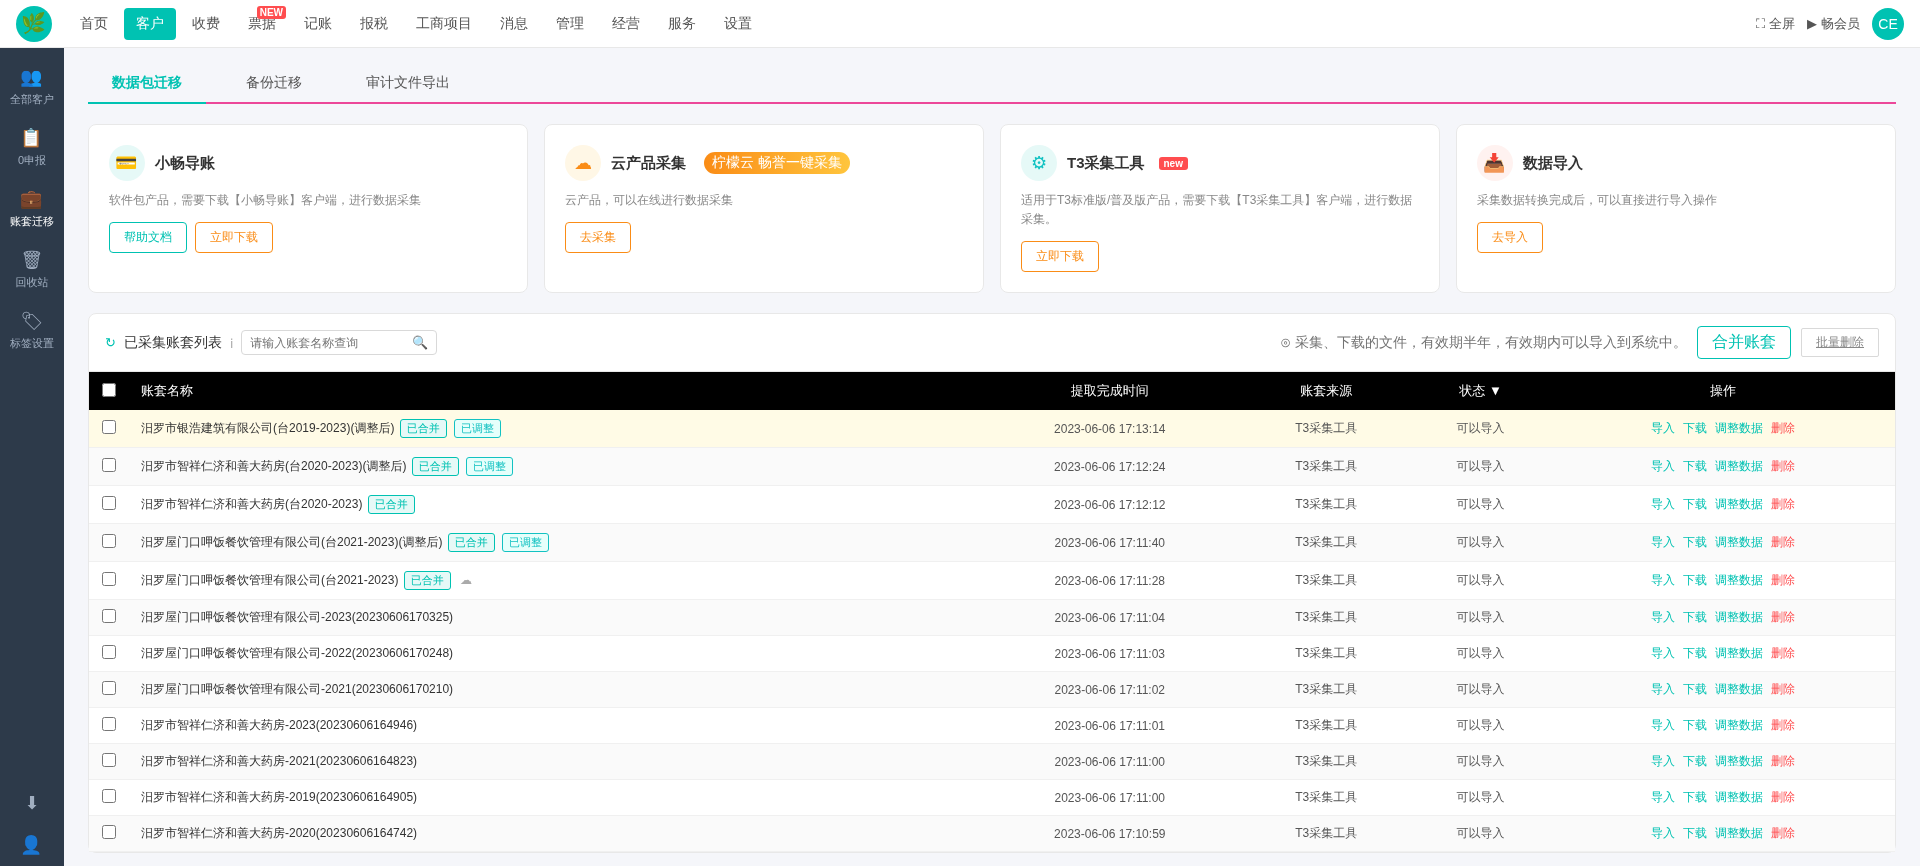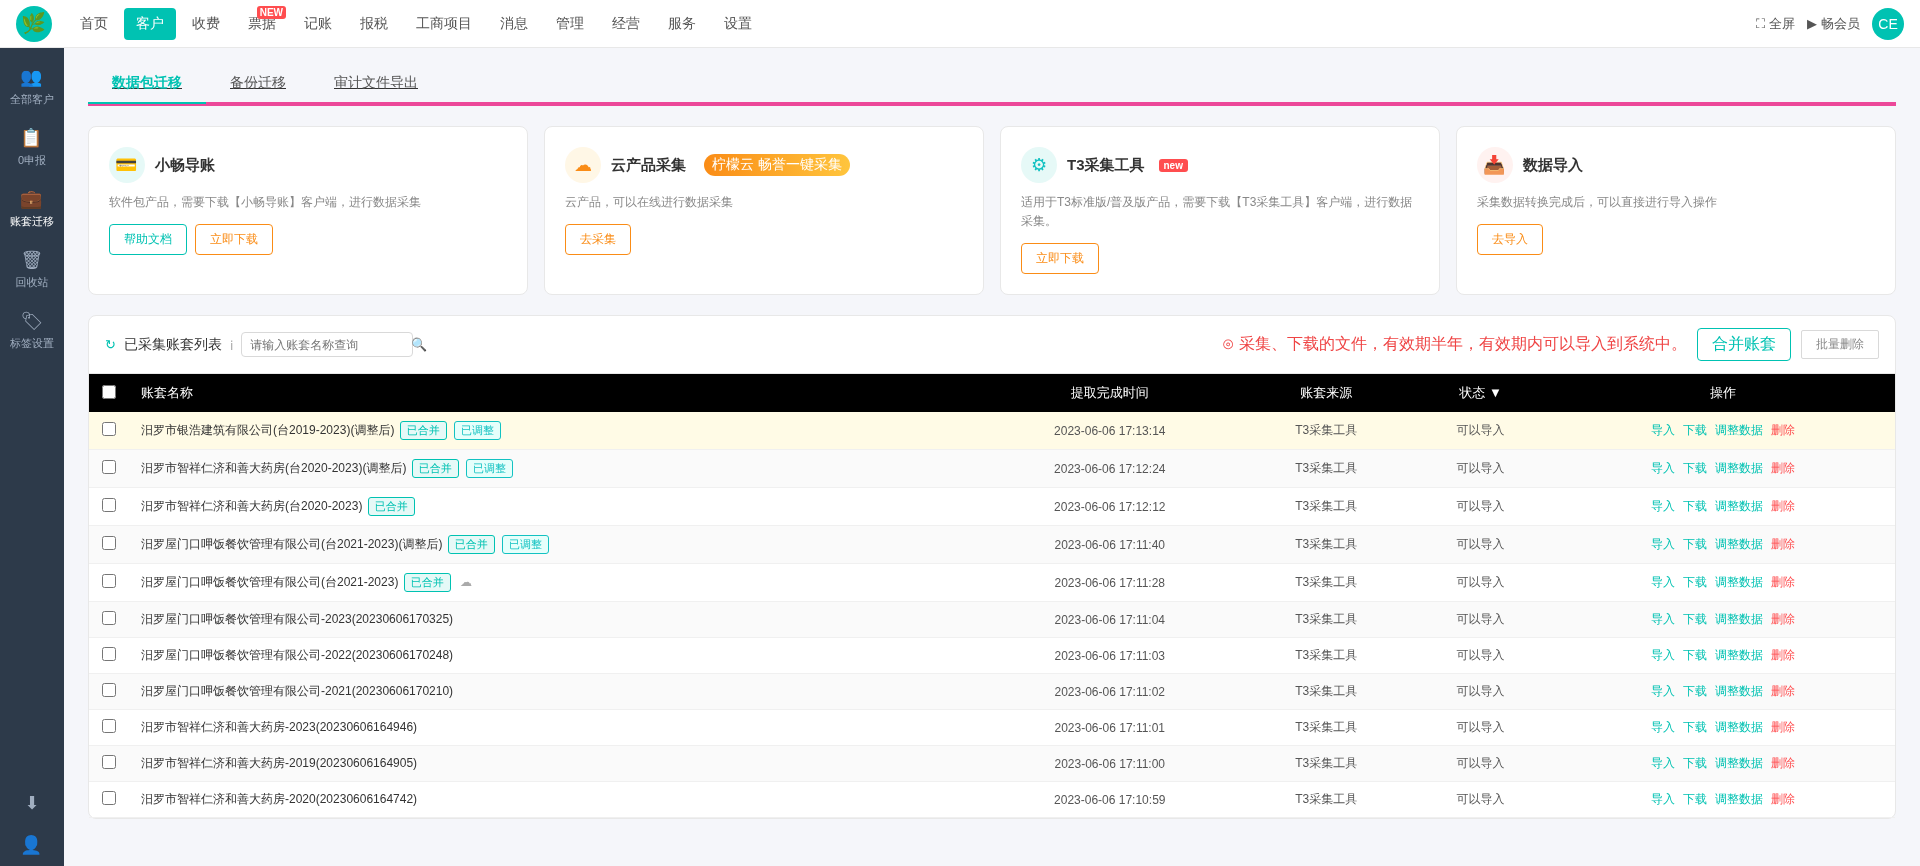--- a/index.html
+++ b/index.html
@@ -45,21 +45,21 @@
     .sidebar-icon { font-size: 18px; }
     .sidebar-bottom { margin-top: auto; }
 
     
     .main-content {
       margin-top: 48px; margin-left: 64px;
       padding: 16px 24px; height: calc(866px - 48px); overflow-y: auto;
     }
 
     
-    .tabs { display: flex; gap: 0; margin-bottom: 20px; border-bottom: 4px solid #ec4899; text-decoration: underline; }
+    .tabs { display: flex; gap: 16px; margin-bottom: 20px; border-bottom: 2px solid #ec4899; }
     .tab {
       padding: 10px 24px; cursor: pointer; font-size: 14px;
       color: #555; border-bottom: 2px solid transparent; margin-bottom: -2px;
     }
     .tab.active { color: #00c2b2; border-bottom: 2px solid #00c2b2; font-weight: 600; }
 
     
     .cards-row { display: grid; grid-template-columns: repeat(4, 1fr); gap: 16px; margin-bottom: 20px; }
     .card {
       background: #fff; border-radius: 8px; padding: 20px;
@@ -86,27 +86,27 @@
     .table-section { background: #fff; border-radius: 8px; border: 1px solid #e8e8e8; }
     .table-toolbar {
       display: flex; align-items: center; padding: 12px 16px;
       border-bottom: 1px solid #e8e8e8; gap: 12px;
     }
     .toolbar-left { display: flex; align-items: center; gap: 8px; }
     .toolbar-title { font-size: 14px; color: #333; font-weight: 500; }
     .toolbar-info-icon { color: #aaa; cursor: pointer; }
     .search-box {
       display: flex; align-items: center; border: 1px solid #d9d9d9;
-      border-radius: 4px; padding: 4px 8px; gap: 6px; width: 172px;
+      border-radius: 4px; padding: 4px 8px; gap: 6px; width: 196px;
     }
     .search-input { border: none; outline: none; font-size: 12px; flex: 1; color: #666; }
     .toolbar-right { margin-left: auto; display: flex; align-items: center; gap: 10px; }
-    .toolbar-hint { font-size: 16px; color: #ef4444; }
+    .toolbar-hint { font-size: 14px; color: #737373; }
     .btn-merge { background: #fff; border: 1px solid #00c2b2; color: #00c2b2; padding: 5px 14px; border-radius: 4px; cursor: pointer; font-size: 16px; }
-    .btn-batch-del { background: #fff; border: 1px solid #d9d9d9; color: #888; padding: 5px 14px; border-radius: 2px; cursor: pointer; font-size: 12px; }
+    .btn-batch-del { background: #fff; border: 1px solid #d9d9d9; color: #888; padding: 5px 14px; border-radius: 2px; cursor: pointer; font-size: 12px; text-decoration: underline; }
 
     
     table { width: 100%; border-collapse: collapse; }
     thead { background: #000000; color: #fff; }
     thead th { padding: 10px 12px; font-size: 13px; font-weight: 500; text-align: center; }
     thead th:first-child { width: 40px; }
     thead th:nth-child(2) { text-align: left; }
     tbody tr { border-bottom: 1px solid #f0f0f0; }
     tbody tr:nth-child(even) { background: #fafafa; }
     tbody tr.highlighted { background: #fffbe6; padding-left: 48px; }
@@ -352,20 +352,28 @@
           <tr>
             <td><input type="checkbox" class="checkbox" style=""></td>
             <td>汨罗市智祥仁济和善大药房-2023(20230606164946)</td>
             <td>2023-06-06 17:11:01</td>
             <td>T3采集工具</td>
             <td>可以导入</td>
             <td><span class="action-link">导入</span><span class="action-link">下载</span><span class="action-link">调整数据</span><span class="action-del">删除</span></td>
           </tr>
           <tr>
             <td><input type="checkbox" class="checkbox" style=""></td>
+            <td>汨罗市智祥仁济和善大药房-2021(20230606164823)</td>
+            <td>2023-06-06 17:11:00</td>
+            <td>T3采集工具</td>
+            <td>可以导入</td>
+            <td><span class="action-link">导入</span><span class="action-link">下载</span><span class="action-link">调整数据</span><span class="action-del">删除</span></td>
+          </tr>
+          <tr>
+            <td><input type="checkbox" class="checkbox" style=""></td>
             <td>汨罗市智祥仁济和善大药房-2019(20230606164905)</td>
             <td>2023-06-06 17:11:00</td>
             <td>T3采集工具</td>
             <td>可以导入</td>
             <td><span class="action-link">导入</span><span class="action-link">下载</span><span class="action-link">调整数据</span><span class="action-del">删除</span></td>
           </tr>
           <tr>
             <td><input type="checkbox" class="checkbox" style=""></td>
             <td>汨罗市智祥仁济和善大药房-2020(20230606164742)</td>
             <td>2023-06-06 17:10:59</td>

